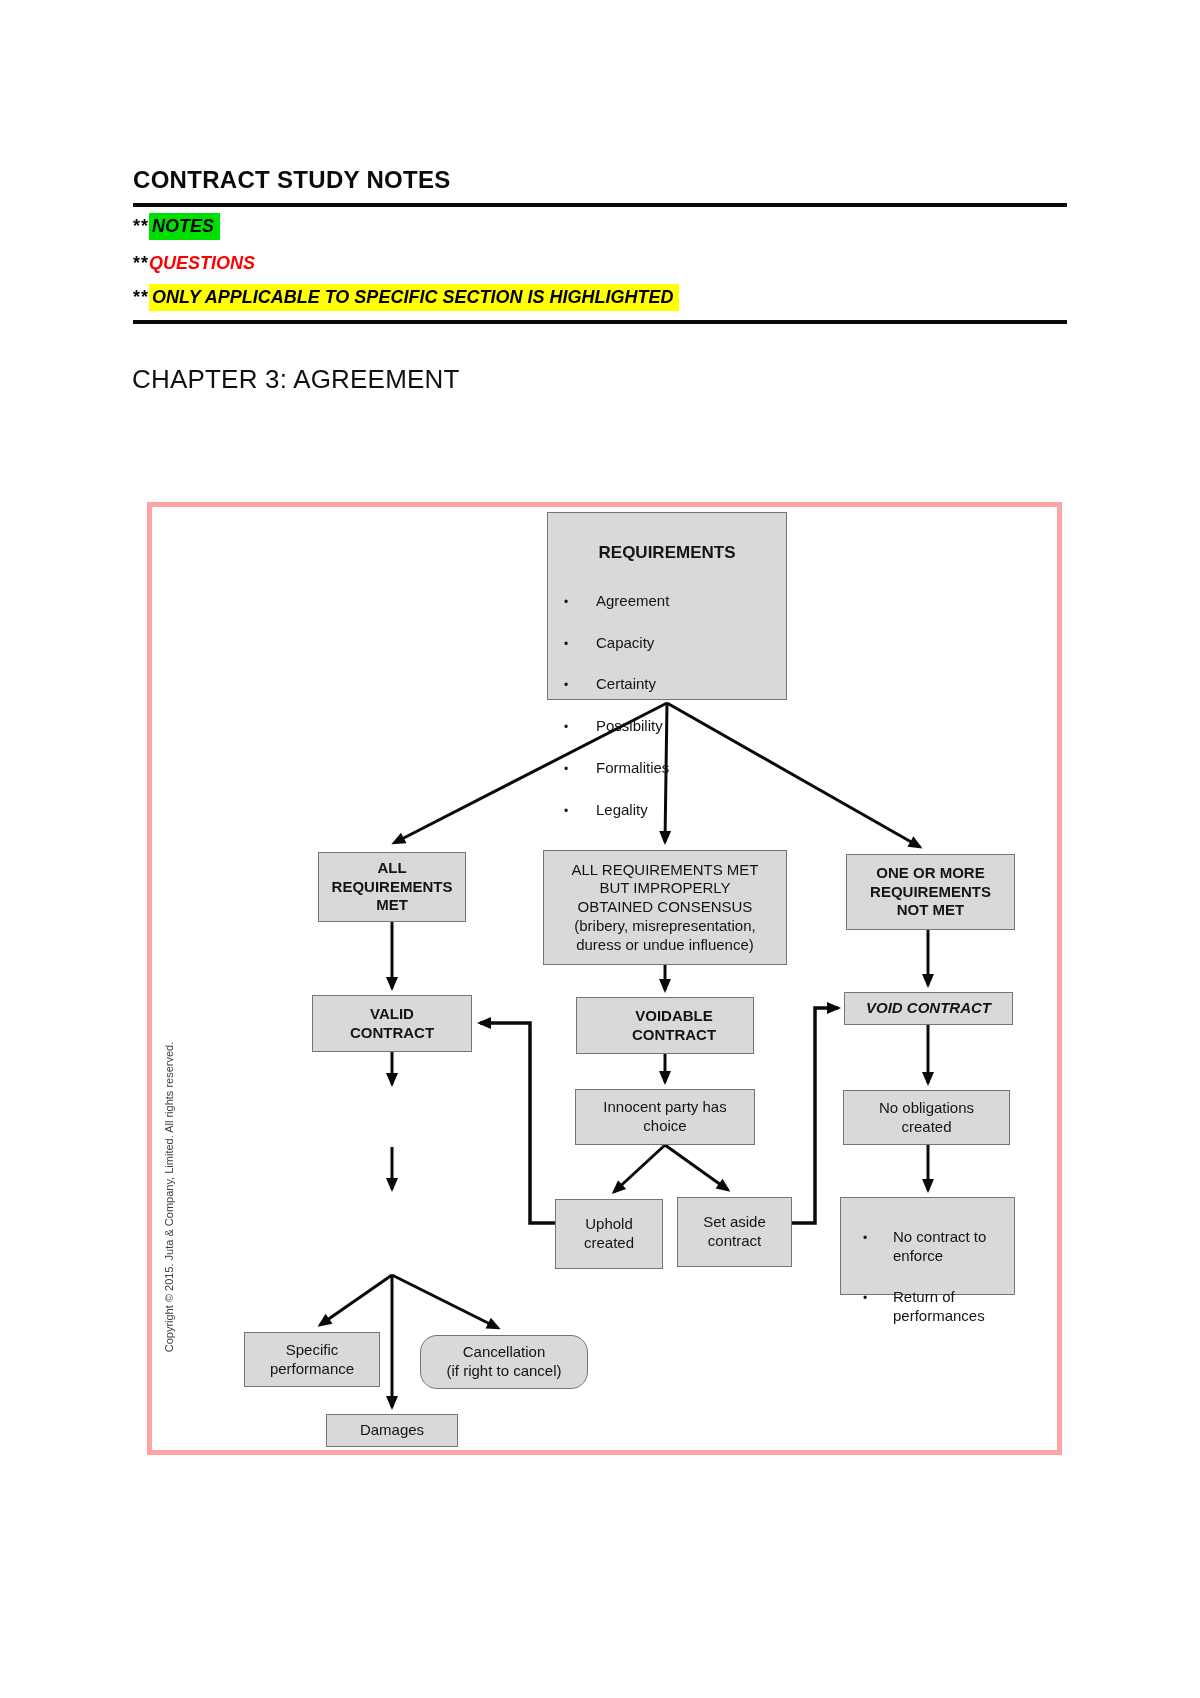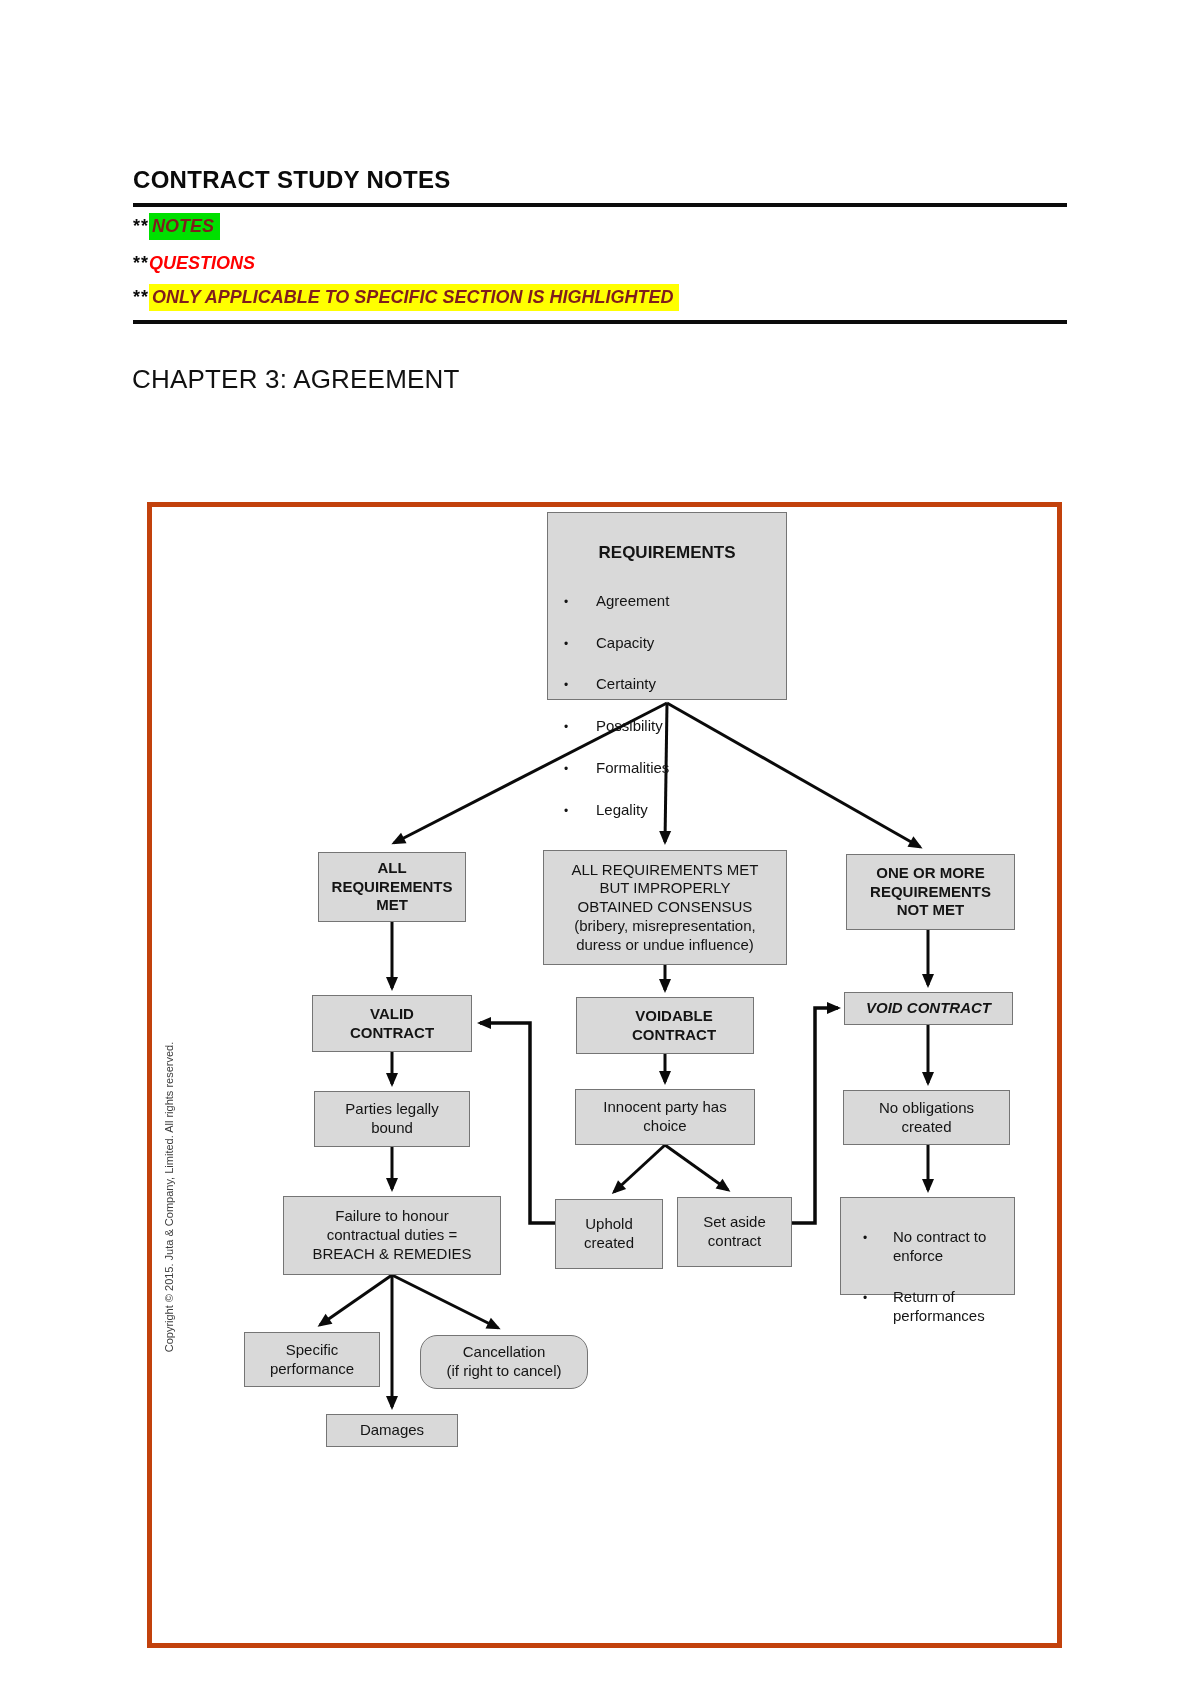--- a/index.html
+++ b/index.html
@@ -14,33 +14,33 @@
     font-size:24px; font-weight:bold; letter-spacing:0.3px; color:#0b0b0b;
   }
   .rule { position:absolute; left:133px; width:934px; height:4px; background:#0b0b0b; }
   .rule-1 { top:180px; }
   .rule-2 { top:297px; }
   .note-line { position:absolute; left:133px; font-size:18px; white-space:nowrap; }
   .note-1 { top:193px; }
   .note-2 { top:230px; }
   .note-3 { top:264px; }
   .note-prefix { font-weight:bold; font-style:normal; color:#0b0b0b; letter-spacing:1px; }
-  .note-text { font-weight:bold; font-style:italic; color:#7f1d1d; }
+  .note-text { font-weight:bold; font-style:italic; color:#000000; }
   .hl-green  { background:#00E000; padding:3px 6px 4px 3px; }
   .hl-yellow { background:#FFFF00; padding:3px 6px 4px 3px; }
   .txt-red   { color:#FF0000; }
   .chapter-heading {
     position:absolute; left:132px; top:341px;
     font-size:26px; font-weight:400; color:#111; letter-spacing:0.2px;
   }
 
   
   .frame {
-    position:absolute; left:147px; top:479px; width:915px; height:1146px;
-    border:5px solid #c2410c; box-sizing:border-box; background:#fff;
+    position:absolute; left:147px; top:479px; width:915px; height:953px;
+    border:5px solid #fca5a5; box-sizing:border-box; background:#fff;
   }
   .frame-inner { position:absolute; inset:0; }
   .arrows { position:absolute; left:0; top:0; }
 
   .node {
     position:absolute; background:#D9D9D9; border:1.5px solid #757575;
     box-sizing:border-box; color:#141414;
     display:flex; align-items:center; justify-content:center;
     text-align:center; font-size:15px; line-height:1.25; white-space:pre-line;
   }
@@ -177,30 +177,25 @@
       <div class="node bold n-notmet">ONE OR MORE
 REQUIREMENTS
 NOT MET</div>
 
       <div class="node bold n-valid">VALID
 CONTRACT</div>
       <div class="node bold n-voidable">VOIDABLE
 CONTRACT</div>
       <div class="node bold n-void">VOID CONTRACT</div>
 
-      <div class="node n-parties">Parties legally
-bound</div>
       <div class="node n-innocent">Innocent party has
 choice</div>
       <div class="node n-noobl">No obligations
 created</div>
 
-      <div class="node n-failure">Failure to honour
-contractual duties =
-BREACH &amp; REMEDIES</div>
       <div class="node n-uphold">Uphold
 created</div>
       <div class="node n-setaside">Set aside
 contract</div>
 
       <div class="node n-voidfx">
         <div class="fx-item">
             <span>No contract to enforce</span>
           </div>
         <div class="fx-item">

